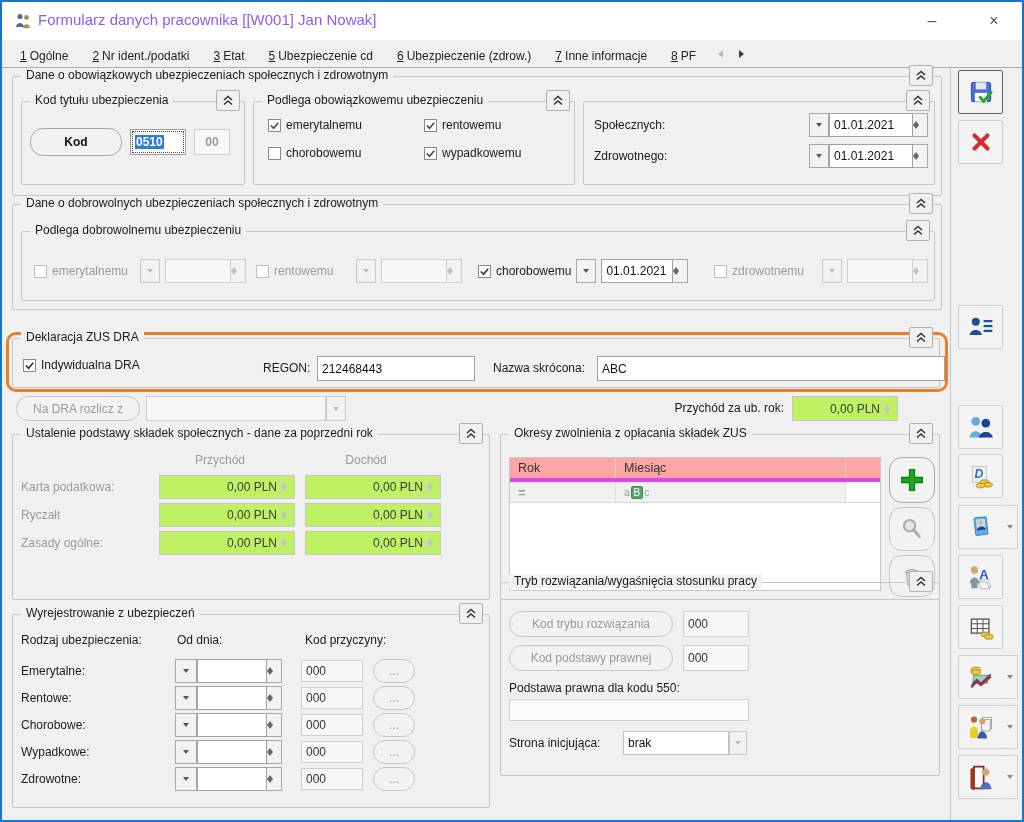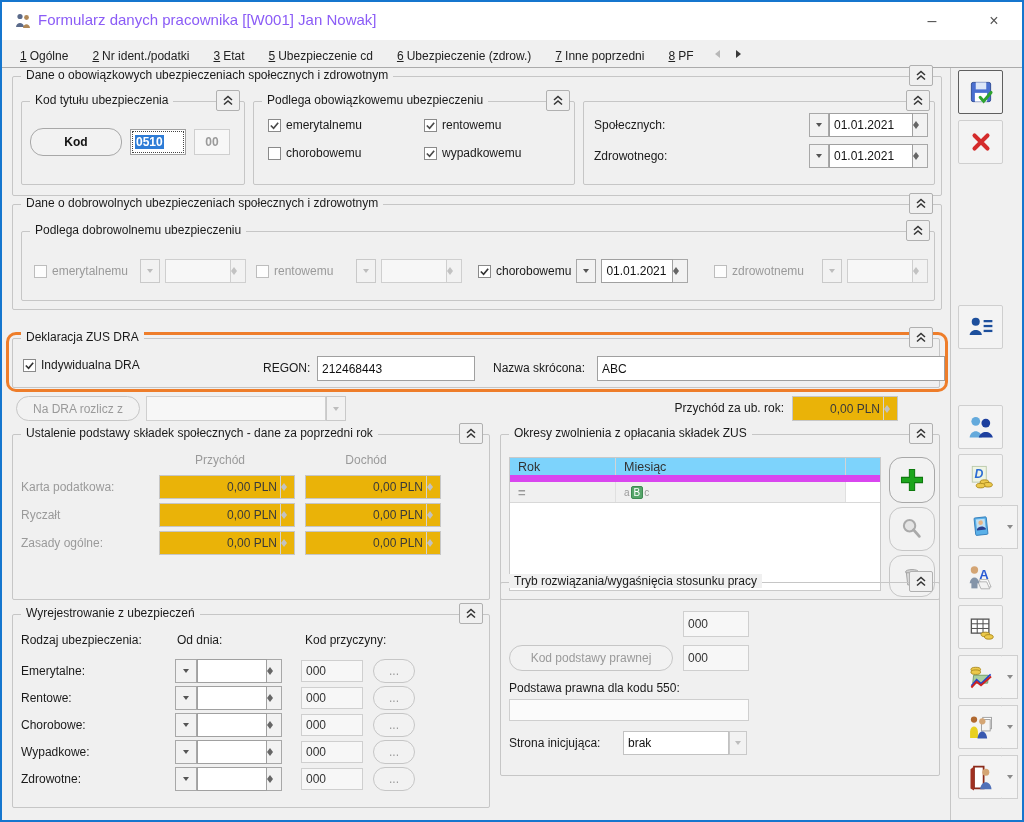--- a/index.html
+++ b/index.html
@@ -31,28 +31,28 @@
 .chkrow{position:absolute;display:flex;align-items:center;gap:5px;font-size:12px;color:#1a1a1a;white-space:nowrap}
 .combo{position:absolute;display:flex;height:24px}
 .ddb{width:20px;background:#f2f2f2;border:1px solid #a8a8a8;display:flex;align-items:center;justify-content:center;flex:none}
 .ddb i{border-left:3.5px solid transparent;border-right:3.5px solid transparent;border-top:4px solid #555}
 .ddb.dis{border-color:#c9c9c9}.ddb.dis i{border-top-color:#bdbdbd}
 .spin{width:15px;background:#f2f2f2;border:1px solid #a8a8a8;border-left:none;display:flex;flex-direction:column;flex:none}
 .spin i{flex:1;display:flex;align-items:center;justify-content:center}
 .up{width:0;height:0;border-left:3px solid transparent;border-right:3px solid transparent;border-bottom:4px solid #666}
 .dn{width:0;height:0;border-left:3px solid transparent;border-right:3px solid transparent;border-top:4px solid #666}
 .spin.dis{border-color:#cfcfcf}.spin.dis .up{border-bottom-color:#c2c2c2}.spin.dis .dn{border-top-color:#c2c2c2}
-.spinfld{position:absolute;display:flex;border:1px solid #c6c6c6;background:#eab308}
+.spinfld{position:absolute;display:flex;border:1px solid #c6c6c6;background:#bef264}
 .spinfld .val{flex:1;text-align:right;padding:0 3px;font-size:12px;color:#3a3a3a;display:flex;align-items:center;justify-content:flex-end}
 .spinfld .sp{width:14px;border-left:1px solid #d4d4d4;display:flex;flex-direction:column}
 .spinfld .sp i{flex:1;display:flex;align-items:center;justify-content:center}
 .spinfld .up{border-bottom-color:#c2c2c2}.spinfld .dn{border-top-color:#c2c2c2}
 .hl{position:absolute;border:3px solid #EE7D2A;border-radius:10px;background:transparent}
 .table{position:absolute;background:#fff;border:1px solid #c9c9c9;display:flex;flex-direction:column}
-.hrow{display:flex;height:24px;background:#7dd3fc;border-bottom:7px solid #d946ef;flex:none}
+.hrow{display:flex;height:24px;background:#fca5a5;border-bottom:4px solid #d946ef;flex:none}
 .hcell{border-right:1px solid #d4d4d4;display:flex;align-items:center;padding-left:8px;font-size:12.5px;color:#333}
 .frow{display:flex;height:21px;background:#f0f0f0;border-bottom:1px solid #d8d8d8;flex:none}
 .fcell{border-right:1px solid #e0e0e0;display:flex;align-items:center;padding-left:8px}
 .feq{color:#9a9a9a;font-weight:bold;font-size:13px}
 .fa,.fc{color:#9a9a9a;font-size:10px}
 .fb{background:#56A56A;color:#fff;font-size:10px;padding:0 2px;border-radius:2px;margin:0 1px;border:1px solid #3e8a52;line-height:11px}
 .sbtn{position:absolute;left:956px;width:45px;height:44px;background:#f3f3f3;border:1px solid #cfcfcf;border-radius:2px;display:flex;align-items:center;justify-content:center}
 .sbtn.focus{border:1px solid #5f5f5f}
 .sdd{position:absolute;left:1000px;width:16px;height:44px;background:#f3f3f3;border:1px solid #cfcfcf;border-left:none;display:flex;align-items:center;justify-content:center}
 .sdd i{border-left:3.5px solid transparent;border-right:3.5px solid transparent;border-top:4px solid #8a8a8a}
@@ -78,21 +78,21 @@
     <span class="wbtn minbtn">–</span>
     <span class="wbtn closebtn">×</span>
   </div>
 
   <div class="tabstrip">
     <div class="tab"><span class="tnum">1</span><span>Ogólne</span></div>
     <div class="tab"><span class="tnum">2</span><span>Nr ident./podatki</span></div>
     <div class="tab"><span class="tnum">3</span><span>Etat</span></div>
     <div class="tab"><span class="tnum">5</span><span>Ubezpieczenie cd</span></div>
     <div class="tab"><span class="tnum">6</span><span>Ubezpieczenie (zdrow.)</span></div>
-    <div class="tab"><span class="tnum">7</span><span>Inne poprzedni</span></div>
+    <div class="tab"><span class="tnum">7</span><span>Inne informacje</span></div>
     <div class="tab"><span class="tnum">8</span><span>PF</span></div>
     <div class="tabarrows">
       <span class="tri-l"></span>
       <span class="tri-r"></span>
     </div>
   </div>
 
   <div class="sep"></div>
 
   <div class="grp" style="left:10px;top:74px;width:930px;height:120px">
@@ -486,20 +486,21 @@
   </div>
 
   <div class="grp" style="left:498px;top:580px;width:440px;height:194px">
     <span class="leg">Tryb rozwiązania/wygaśnięcia stosunku pracy</span>
     <span class="colbtn" style="right:6px">
         <svg width="12" height="13" viewBox="0 0 12 13">
           <polyline points="2,6 6,2.5 10,6" fill="none" stroke="#333" stroke-width="1.5"></polyline>
           <polyline points="2,10.5 6,7 10,10.5" fill="none" stroke="#333" stroke-width="1.5"></polyline>
         </svg>
       </span>
+    <div class="btn dis" style="position:absolute;left:8px;top:28px;width:164px;height:26px">Kod trybu rozwiązania</div>
     <div class="fld dis" style="position:absolute;left:182px;top:28px;width:66px;height:26px;color:#333">000</div>
     <div class="btn dis" style="position:absolute;left:8px;top:62px;width:164px;height:26px">Kod podstawy prawnej</div>
     <div class="fld dis" style="position:absolute;left:182px;top:62px;width:66px;height:26px;color:#333">000</div>
     <span class="glabel" style="left:8px;top:98px">Podstawa prawna dla kodu 550:</span>
     <div class="fld dis" style="position:absolute;left:8px;top:116px;width:240px;height:22px;background:#fbfbfb"></div>
     <span class="glabel" style="left:8px;top:153px">Strona inicjująca:</span>
     <div style="position:absolute;left:122px;top:148px;width:124px;height:24px;display:flex">
       <span class="fld" style="flex:1;border-color:#c2c2c2">brak</span>
       <span class="ddb dis" style="width:18px">
           <i></i>

